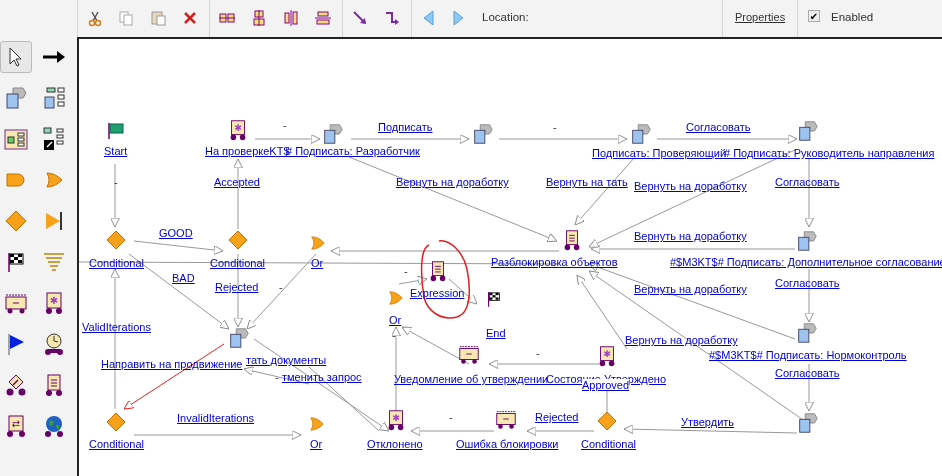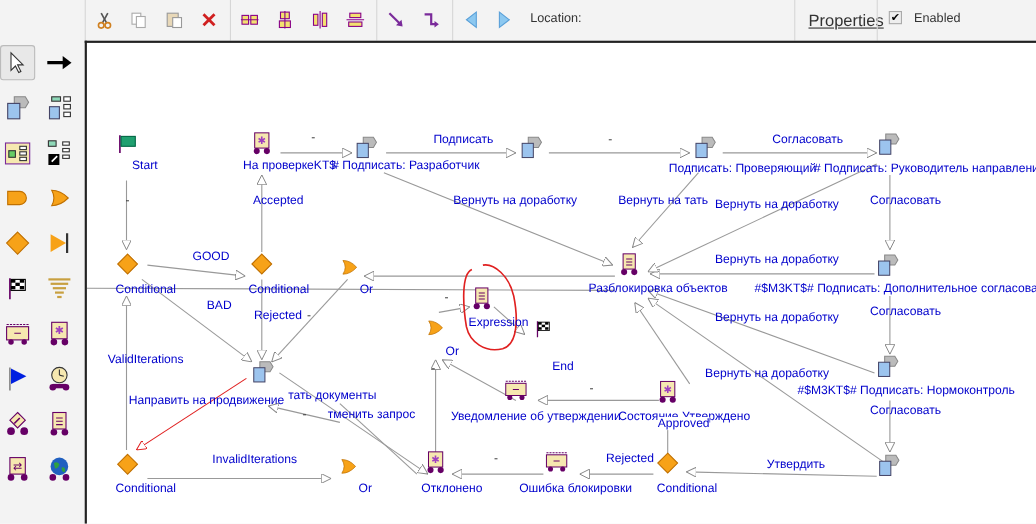--- a/index.html
+++ b/index.html
@@ -4,32 +4,32 @@
 <style>
   html,body{margin:0;padding:0;}
   body{width:942px;height:476px;overflow:hidden;background:#f0f0f0;font-family:"Liberation Sans",sans-serif;font-size:11px;position:relative;}
   #toolbar{position:absolute;left:0;top:0;width:942px;height:37px;background:#f3f3f3;}
   .tb-sep{position:absolute;top:0;width:1px;height:37px;background:#d6d6d6;}
   .tb-btn{position:absolute;top:6px;width:24px;height:24px;display:flex;align-items:center;justify-content:center;cursor:pointer;}
   .tb-btn svg{width:18px;height:18px;}
   #loc-label{position:absolute;left:482px;top:11px;color:#333;font-size:11.5px;}
   #loc-select{position:absolute;left:532px;top:7px;width:176px;height:18px;border:1px solid #ccc;background:#fff;font-size:11.5px;line-height:18px;padding-left:4px;box-sizing:border-box;color:#111;}
   #loc-select .arrow{position:absolute;right:5px;top:0;font-size:9px;}
-  #props-link{position:absolute;left:735px;top:11px;color:#333;text-decoration:underline;font-size:15px;cursor:pointer;}
+  #props-link{position:absolute;left:735px;top:11px;color:#333;text-decoration:underline;font-size:11px;cursor:pointer;}
   #enabled-cb{position:absolute;left:808px;top:10px;width:12px;height:12px;border:1px solid #aaa;background:#eee;font-size:10px;line-height:12px;text-align:center;box-sizing:border-box;cursor:pointer;}
   #enabled-label{position:absolute;left:831px;top:11px;color:#333;font-size:11.5px;}
   #palette{position:absolute;left:0;top:37px;width:77px;height:439px;background:#f3f3f3;}
   .pal{position:absolute;width:32px;height:32px;display:flex;align-items:center;justify-content:center;cursor:pointer;}
   .pal.sel{border:1px solid #bbb;border-radius:3px;background:#e8e8e8;box-sizing:border-box;}
   .pal svg{width:26px;height:26px;}
   #canvas{position:absolute;left:77px;top:37px;width:865px;height:439px;background:#fff;border-left:2px solid #222;border-top:2px solid #222;box-sizing:border-box;overflow:hidden;}
   #edges{position:absolute;left:0;top:0;}
   .node{position:absolute;cursor:pointer;}
   .node svg{display:block;}
-  .lbl{position:absolute;color:#0000cc;white-space:nowrap;font-size:11px;cursor:pointer;background:transparent;margin-left:16px;}
+  .lbl{position:absolute;color:#0000cc;text-decoration:underline;white-space:nowrap;font-size:11px;cursor:pointer;background:transparent;}
   .dash{position:absolute;color:#333;font-size:11px;}
 </style>
 </head>
 <body>
 
 <div id="toolbar">
   <div class="tb-sep" style="left:77px"></div>
   <div class="tb-btn" style="left:83px">
     <svg viewBox="0 0 18 18">
         <line x1="6" y1="3" x2="11" y2="12" stroke="#555" stroke-width="1.5"></line>
@@ -452,21 +452,21 @@
   <div class="node" style="left:481px;top:189px">
       <svg width="24" height="24" viewBox="0 0 26 26">
         <rect x="7" y="3" width="12" height="15" fill="#f6e8b0" stroke="#606"></rect>
         <line x1="10" y1="8" x2="16" y2="8" stroke="#606"></line>
         <line x1="10" y1="11" x2="16" y2="11" stroke="#606"></line>
         <line x1="10" y1="14" x2="16" y2="14" stroke="#606"></line>
         <circle cx="8" cy="21" r="3" fill="#606"></circle>
         <circle cx="18" cy="21" r="3" fill="#606"></circle>
       </svg>
     </div>
-  <span class="lbl" style="left:440px;top:217px">Разблокировка объектов</span>
+  <span class="lbl" style="left:412px;top:217px">Разблокировка объектов</span>
   <span class="lbl" style="left:555px;top:191px">Вернуть на доработку</span>
   <span class="lbl" style="left:555px;top:244px">Вернуть на доработку</span>
 
   <div class="node" style="left:716px;top:190px">
       <svg width="24" height="24" viewBox="0 0 26 26">
         <polygon points="10,3 20,3 23,8 20,13 10,13" fill="#bbb" stroke="#888"></polygon>
         <rect x="4" y="9" width="11" height="14" fill="#9cc4ee" stroke="#446"></rect>
       </svg>
     </div>
   <span class="lbl" style="left:591px;top:217px">#$M3KT$# Подписать: Дополнительное согласование</span>

